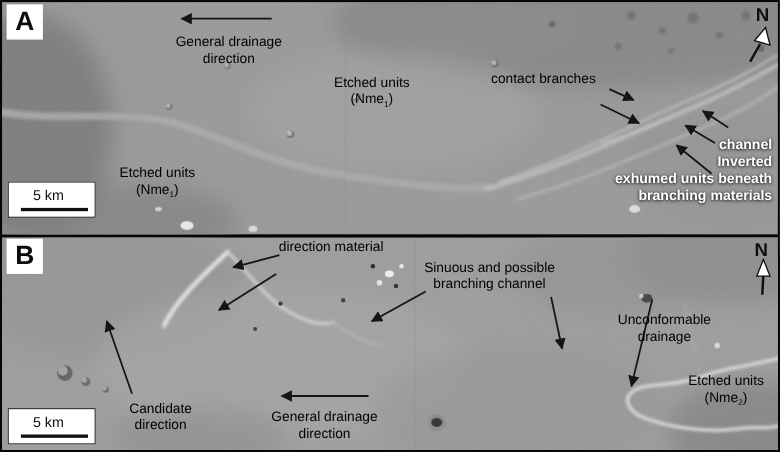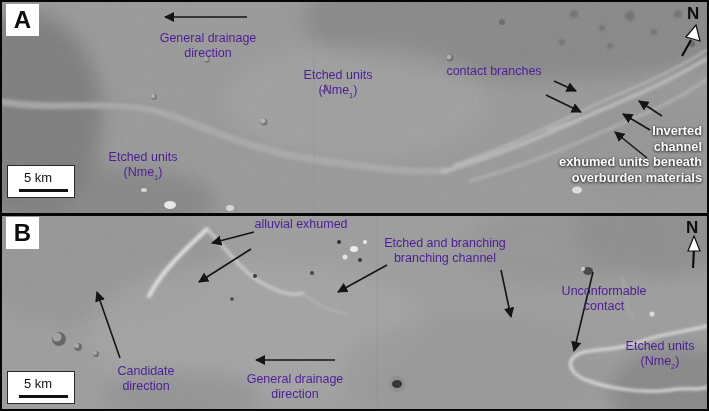--- a/index.html
+++ b/index.html
@@ -3,28 +3,28 @@
 <meta charset="utf-8">
 <style>
   html,body{margin:0;padding:0;background:#ffffff;}
   .figure{position:relative;width:709px;height:411px;background:#060606;overflow:hidden;
           font-family:"Liberation Sans", sans-serif;}
   .panel{position:absolute;left:2px;width:705px;overflow:hidden;background:#969696;}
   .panel-a{top:2px;height:211px;}
   .panel-b{top:216px;height:193px;}
   .terrain{position:absolute;left:0;top:0;}
   .overlay{position:absolute;left:0;top:0;pointer-events:none;}
-  .lab{position:absolute;color:#4c1d95;font-size:12.5px;line-height:15px;text-align:center;white-space:nowrap;}
+  .lab{position:absolute;color:#000000;font-size:12.5px;line-height:15px;text-align:center;white-space:nowrap;}
   .lab-right{text-align:right;}
   .lab-white{color:#ffffff;font-weight:bold;font-size:12.8px;line-height:15.5px;
              text-shadow:0 1px 3px rgba(0,0,0,.75),0 0 2px rgba(0,0,0,.55);}
   .panel-letter{position:absolute;background:#ffffff;width:33px;height:32px;text-align:center;
                 line-height:32px;font-size:24px;font-weight:bold;color:#0c0c0c;}
   .north{position:absolute;font-size:17px;font-weight:bold;color:#0e0e0e;}
-  .scalebox{position:absolute;left:5px;width:68px;height:33px;background:#ffffff;border:1px solid #2a2a2a;box-sizing:border-box;}
+  .scalebox{position:absolute;left:5px;width:80px;height:33px;background:#ffffff;border:1px solid #2a2a2a;box-sizing:border-box;}
   .scalebox .txt{position:absolute;top:4px;left:0;right:6px;text-align:center;font-size:13px;color:#111;}
   .scalebox .bar{position:absolute;left:11px;right:6px;bottom:5px;height:3px;background:#111;}
   sub{font-size:0.6em;}
 </style>
 </head>
 <body>
 
 <div class="figure">
 
   <div class="panel panel-a">
@@ -125,24 +125,24 @@
     <div class="lab" style="left:336px;top:66px;transform:translateX(-50%);">
       <div>Etched units</div>
       <div><span>(Nme</span><sub>1</sub><span>)</span></div>
     </div>
 
     <div class="lab" style="left:492px;top:62px;transform:translateX(-50%);">
       <div>contact branches</div>
     </div>
 
     <div class="lab lab-right lab-white" style="right:5px;top:121px;">
+      <div>channel</div>
       <div>Inverted</div>
-      <div>channel</div>
       <div>exhumed units beneath</div>
-      <div>overburden materials</div>
+      <div>branching materials</div>
     </div>
 
     <div class="lab" style="left:141px;top:148px;transform:translateX(-50%);">
       <div>Etched units</div>
       <div><span>(Nme</span><sub>1</sub><span>)</span></div>
     </div>
 
     <div class="north" style="left:685px;top:2px;">N</div>
 
     <div class="scalebox" style="top:163px;">
@@ -226,31 +226,31 @@
         <line x1="691" y1="52" x2="692" y2="33" stroke="#0e0e0e" stroke-width="2.2"></line>
         <polygon points="692,20 698,35 686,35" fill="#ffffff" stroke="#0e0e0e" stroke-width="1.2"></polygon>
       </g>
     </svg>
 
     <div class="panel-letter" style="left:4px;top:1px;">
       <span>B</span>
     </div>
 
     <div class="lab" style="left:299px;top:1px;transform:translateX(-50%);">
-      <div>alluvial exhumed</div>
+      <div>direction material</div>
     </div>
 
     <div class="lab" style="left:443px;top:20px;transform:translateX(-50%);">
-      <div>Etched and branching</div>
+      <div>Sinuous and possible</div>
       <div>branching channel</div>
     </div>
 
     <div class="lab" style="left:602px;top:20px;transform:translateX(-50%);margin-top:48px;">
       <div>Unconformable</div>
-      <div>contact</div>
+      <div>drainage</div>
     </div>
 
     <div class="lab" style="left:658px;top:123px;transform:translateX(-50%);">
       <div>Etched units</div>
       <div><span>(Nme</span><sub>2</sub><span>)</span></div>
     </div>
 
     <div class="lab" style="left:128px;top:148px;transform:translateX(-50%);margin-left:16px;">
       <div>Candidate</div>
       <div>direction</div>

